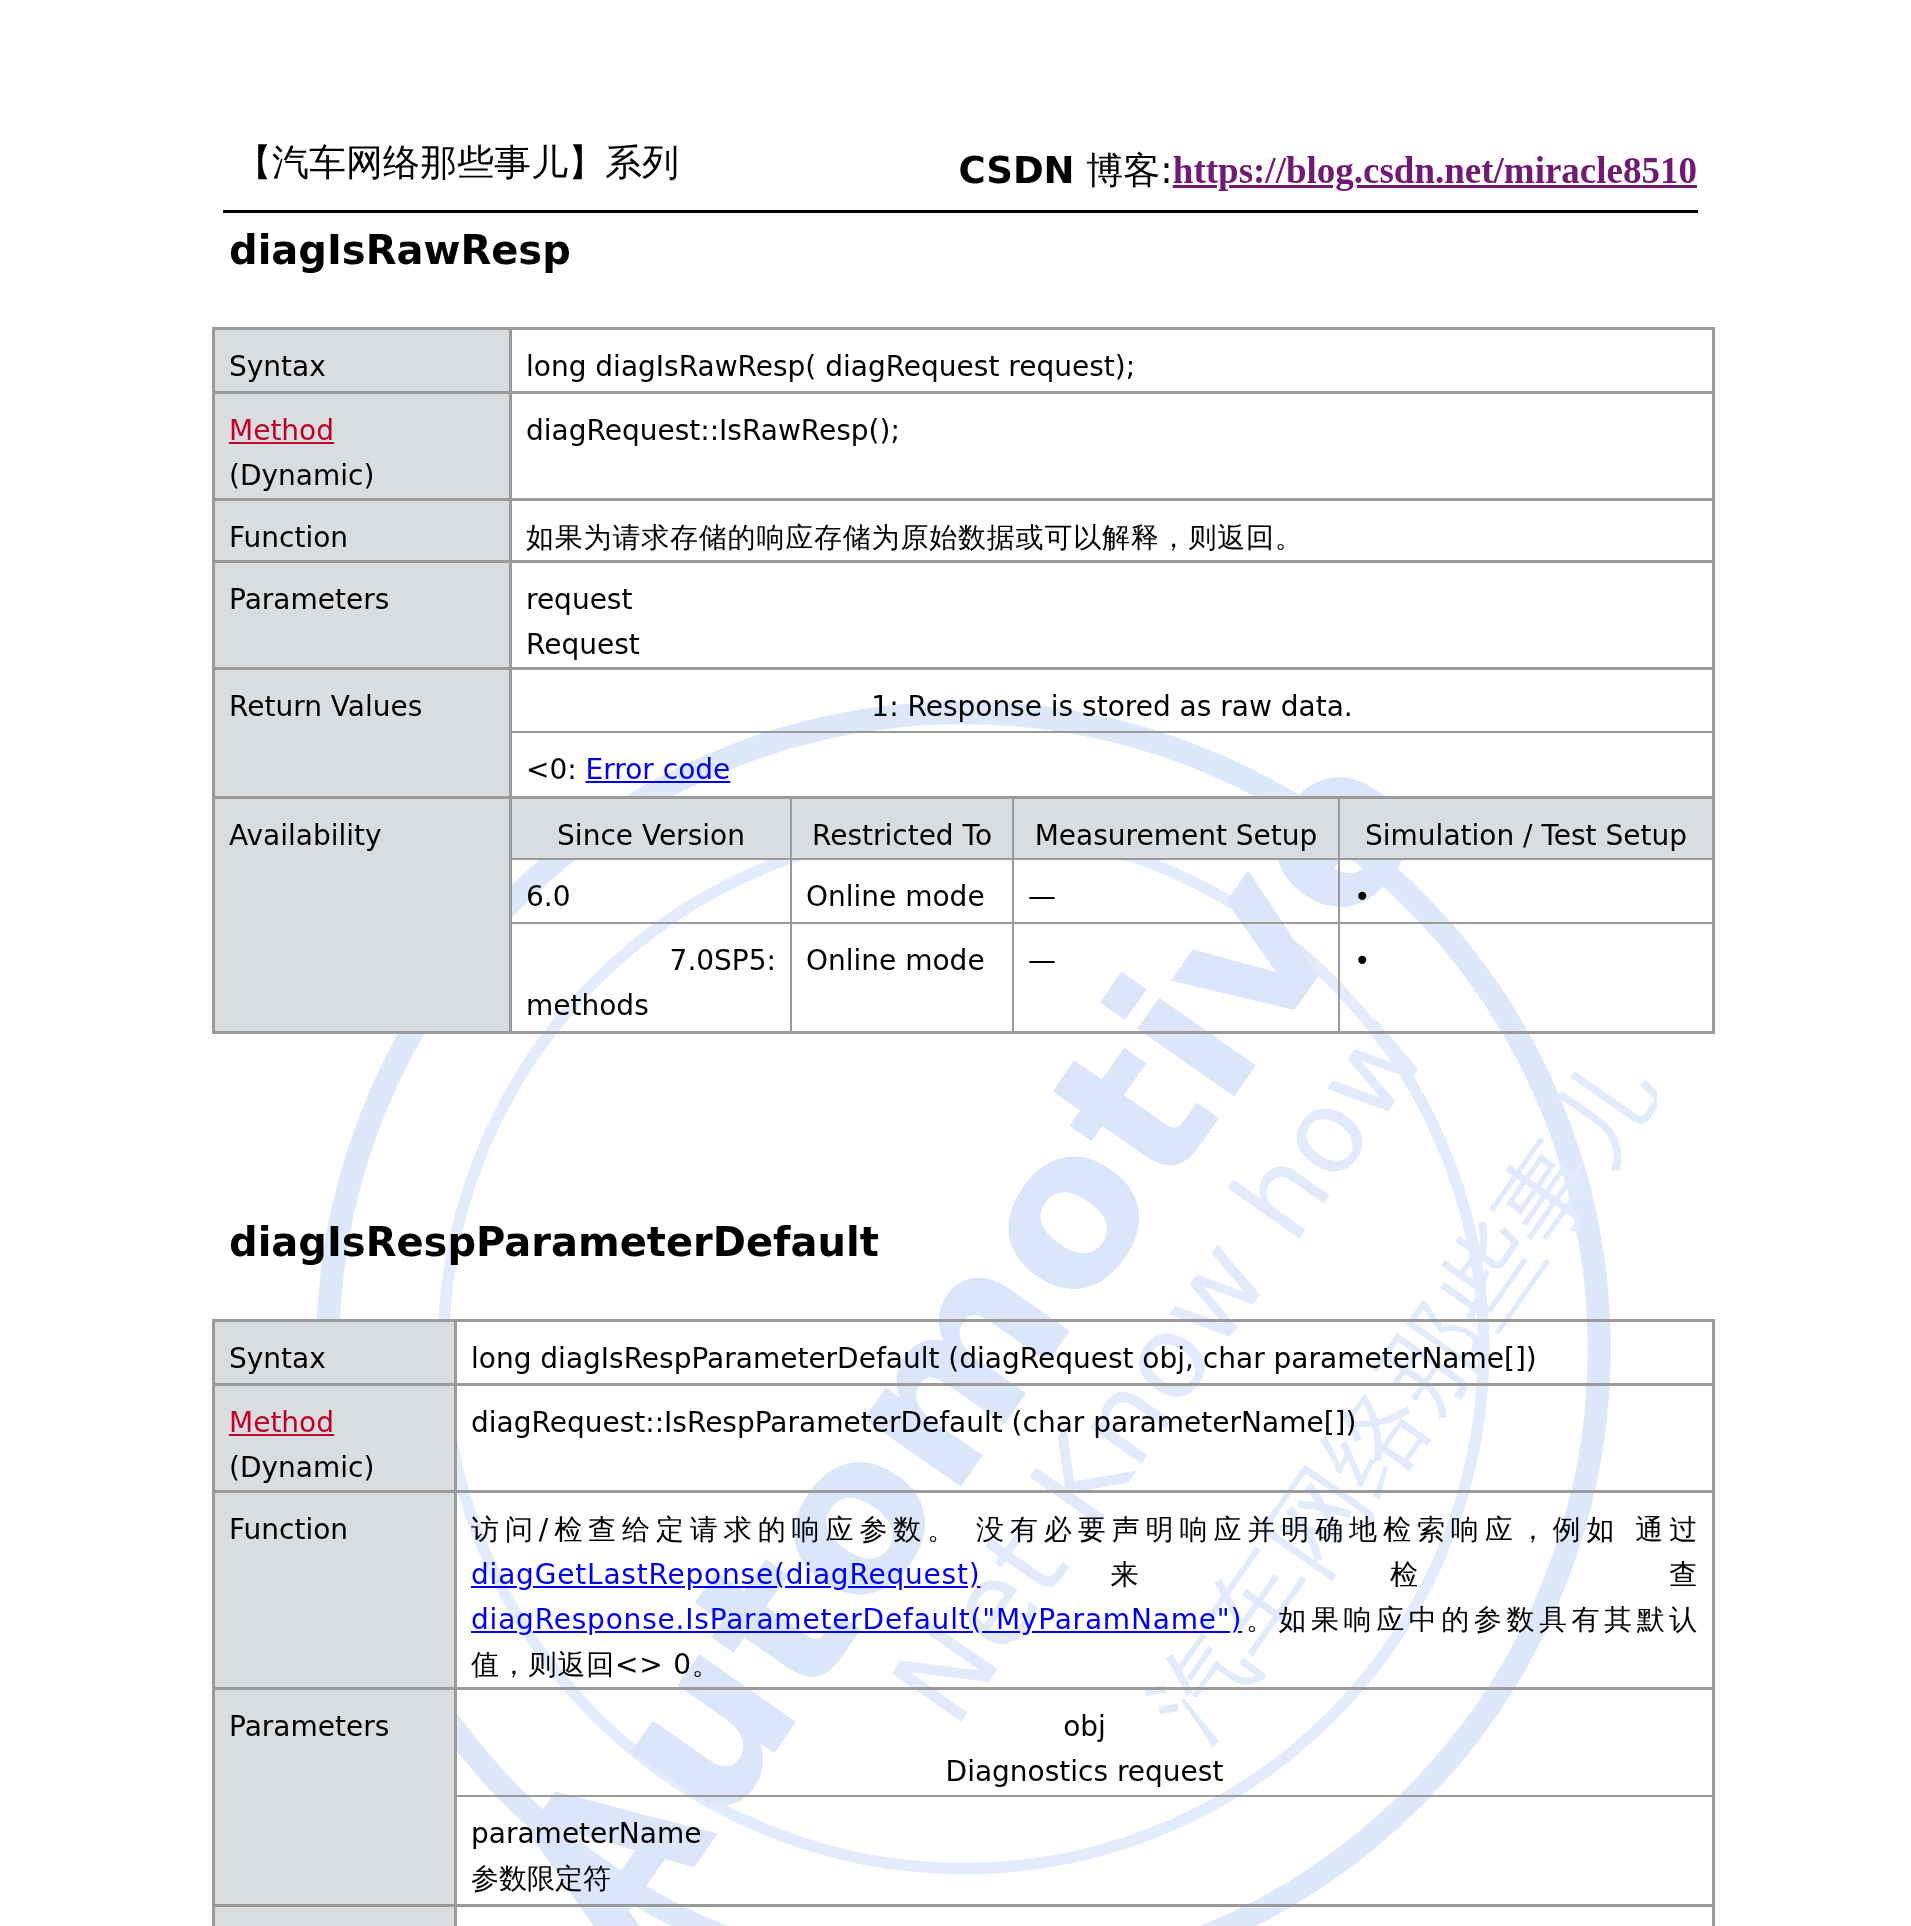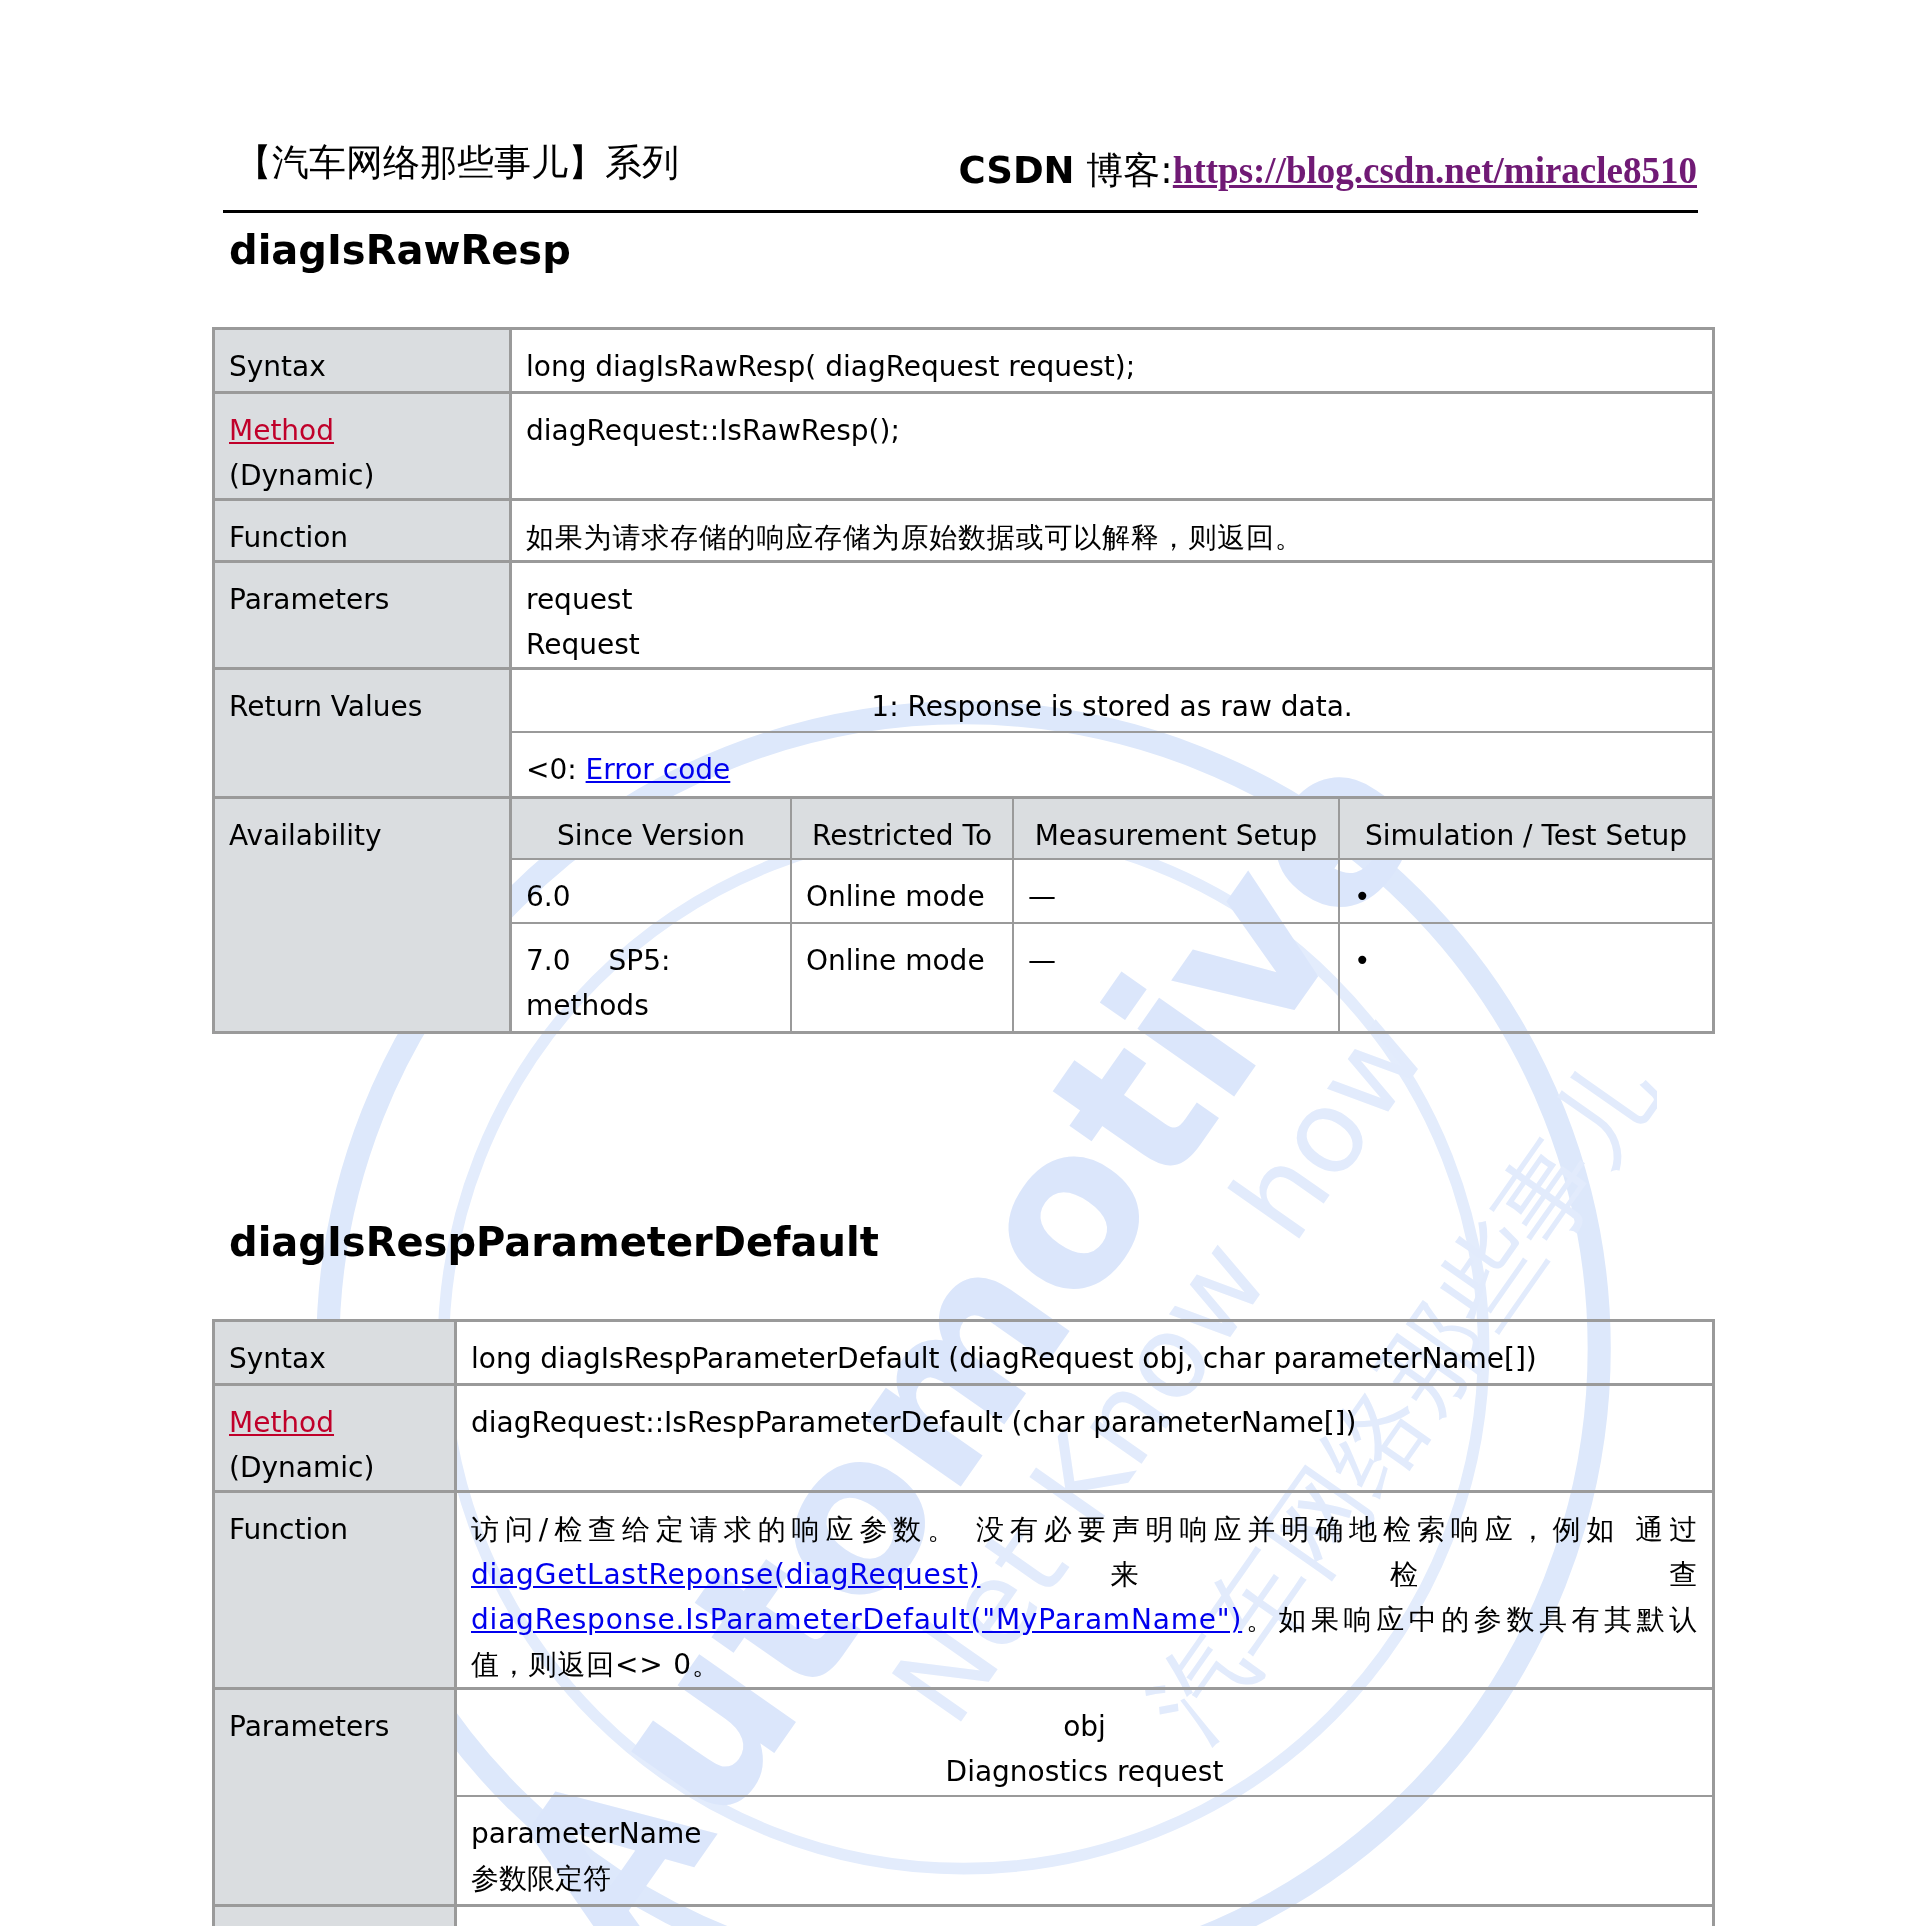--- a/index.html
+++ b/index.html
@@ -110,21 +110,21 @@
           <td>Simulation / Test Setup</td>
         </tr>
         <tr style="height:64px">
           <td>6.0</td>
           <td>Online mode</td>
           <td>—</td>
           <td>•</td>
         </tr>
         <tr style="height:108px">
           <td>
-            <span style="display:flex; justify-content:flex-start;gap:38px;">
+            <span style="display:flex; justify-content:flex-end;">
                     <span>7.0</span>
                     <span>SP5:</span>
                   </span>
             <span class="line">methods</span>
           </td>
           <td>Online mode</td>
           <td>—</td>
           <td>•</td>
         </tr>
       </tbody>

